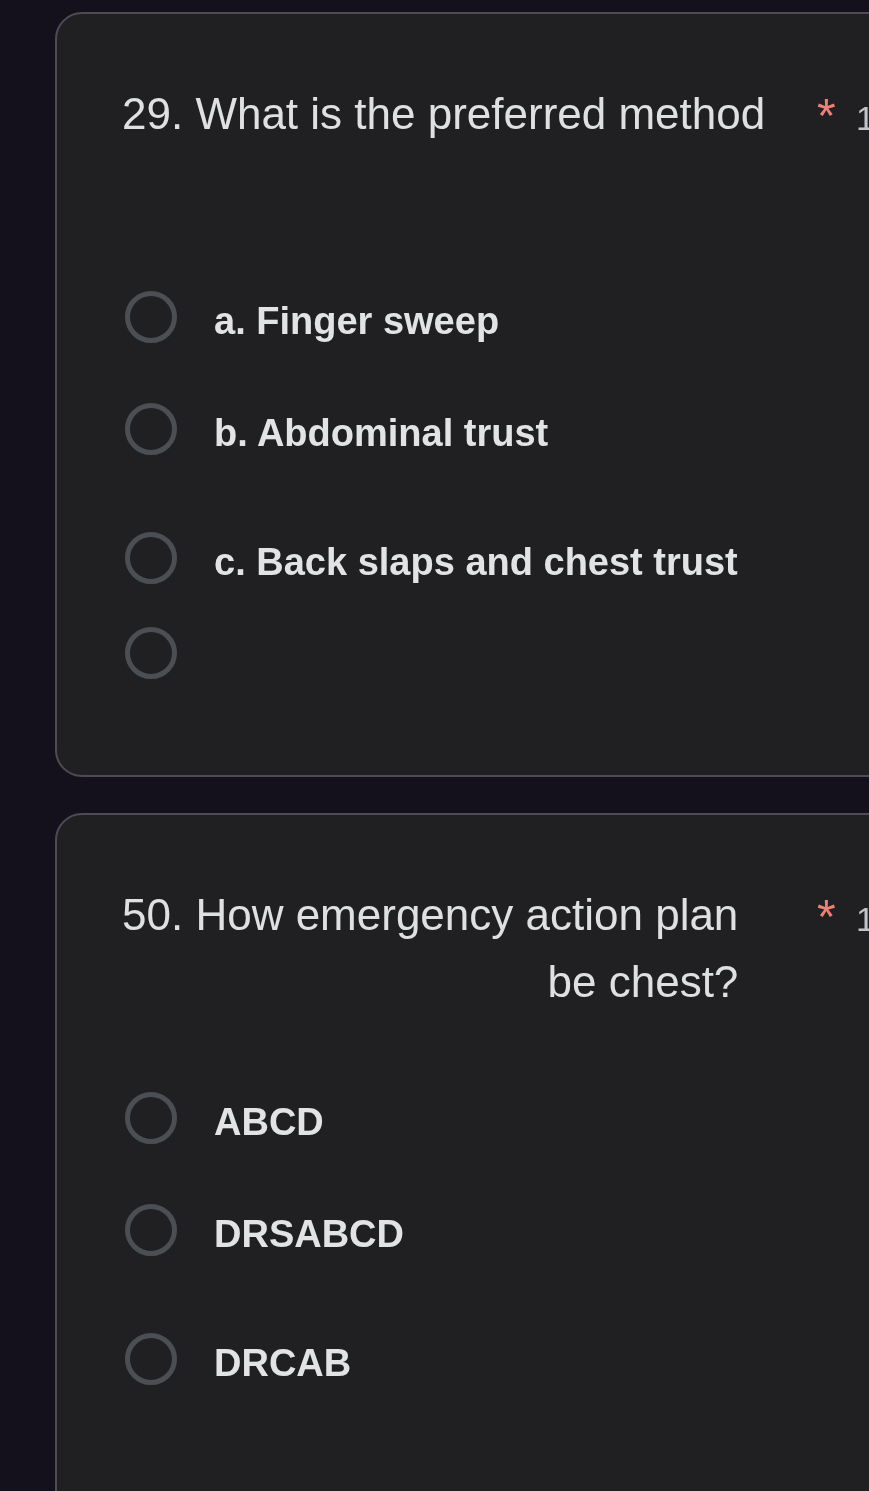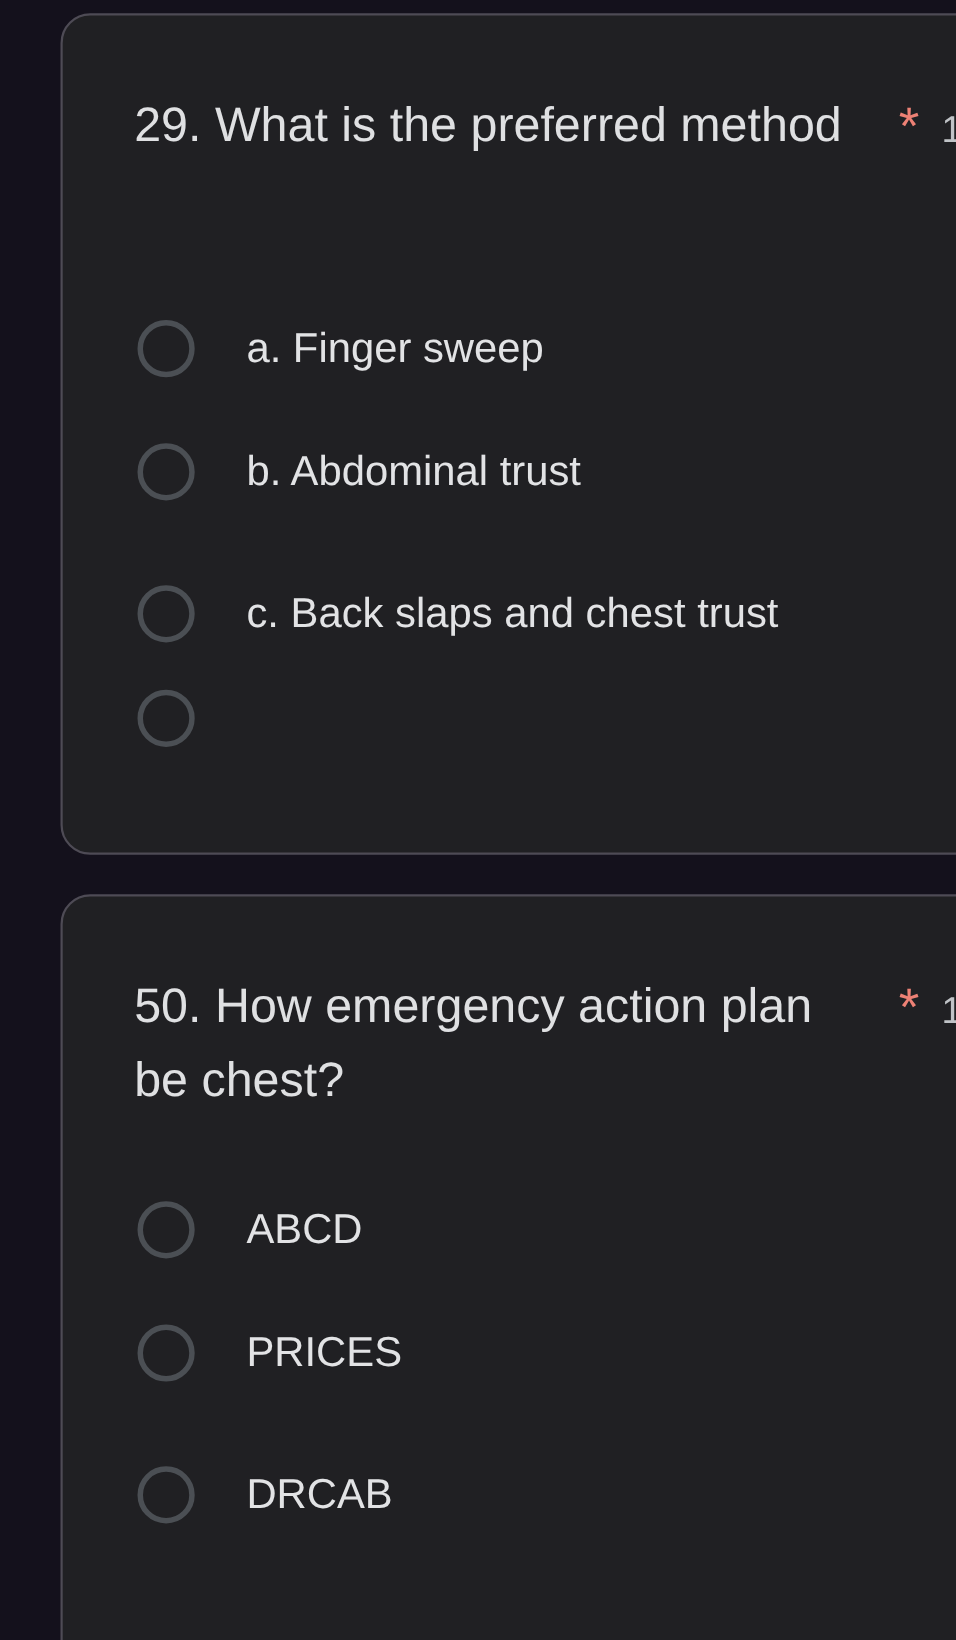--- a/index.html
+++ b/index.html
@@ -24,20 +24,21 @@
   #card-q29 { top: 12px; }
   #card-q30 { top: 813px; }
   .q-title {
     position: absolute;
     left: 65px;
     top: 66px;
     color: #dfe0e2;
     font-size: 44px;
     line-height: 67px;
     font-weight: 400;
+    text-align: right;
   }
   .q-line { white-space: nowrap; }
   .asterisk {
     position: absolute;
     left: 760px;
     top: 78px;
     font-size: 48px;
     line-height: 48px;
     color: #ed8175;
   }
@@ -47,23 +48,24 @@
     top: 85px;
     font-size: 34px;
     line-height: 38px;
     color: #c0c3c7;
   }
   .option {
     position: absolute;
     left: 68px;
     height: 52px;
     display: flex;
-    align-items: center;
-    gap: 47px;
+    align-items: flex-end;
+    gap: 37px;
     cursor: pointer;
+    font-weight: bold;
   }
   .opt-1 { top: 277px; }
   .opt-2 { top: 389px; }
   .opt-3 { top: 518px; }
   .opt-4 { top: 613px; }
   .radio {
     width: 52px;
     height: 52px;
     border-radius: 50%;
     border: 5px solid #4b4f54;
@@ -111,19 +113,19 @@
   </div>
   <span class="asterisk">*</span>
   <span class="points">1</span>
 
   <div class="option opt-1">
     <span class="radio"></span>
     <span class="option-label">ABCD</span>
   </div>
   <div class="option opt-2">
     <span class="radio"></span>
-    <span class="option-label">PRICES</span>
+    <span class="option-label">DRSABCD</span>
   </div>
   <div class="option opt-3">
     <span class="radio"></span>
     <span class="option-label">DRCAB</span>
   </div>
 </section>
 
 </body></html>

